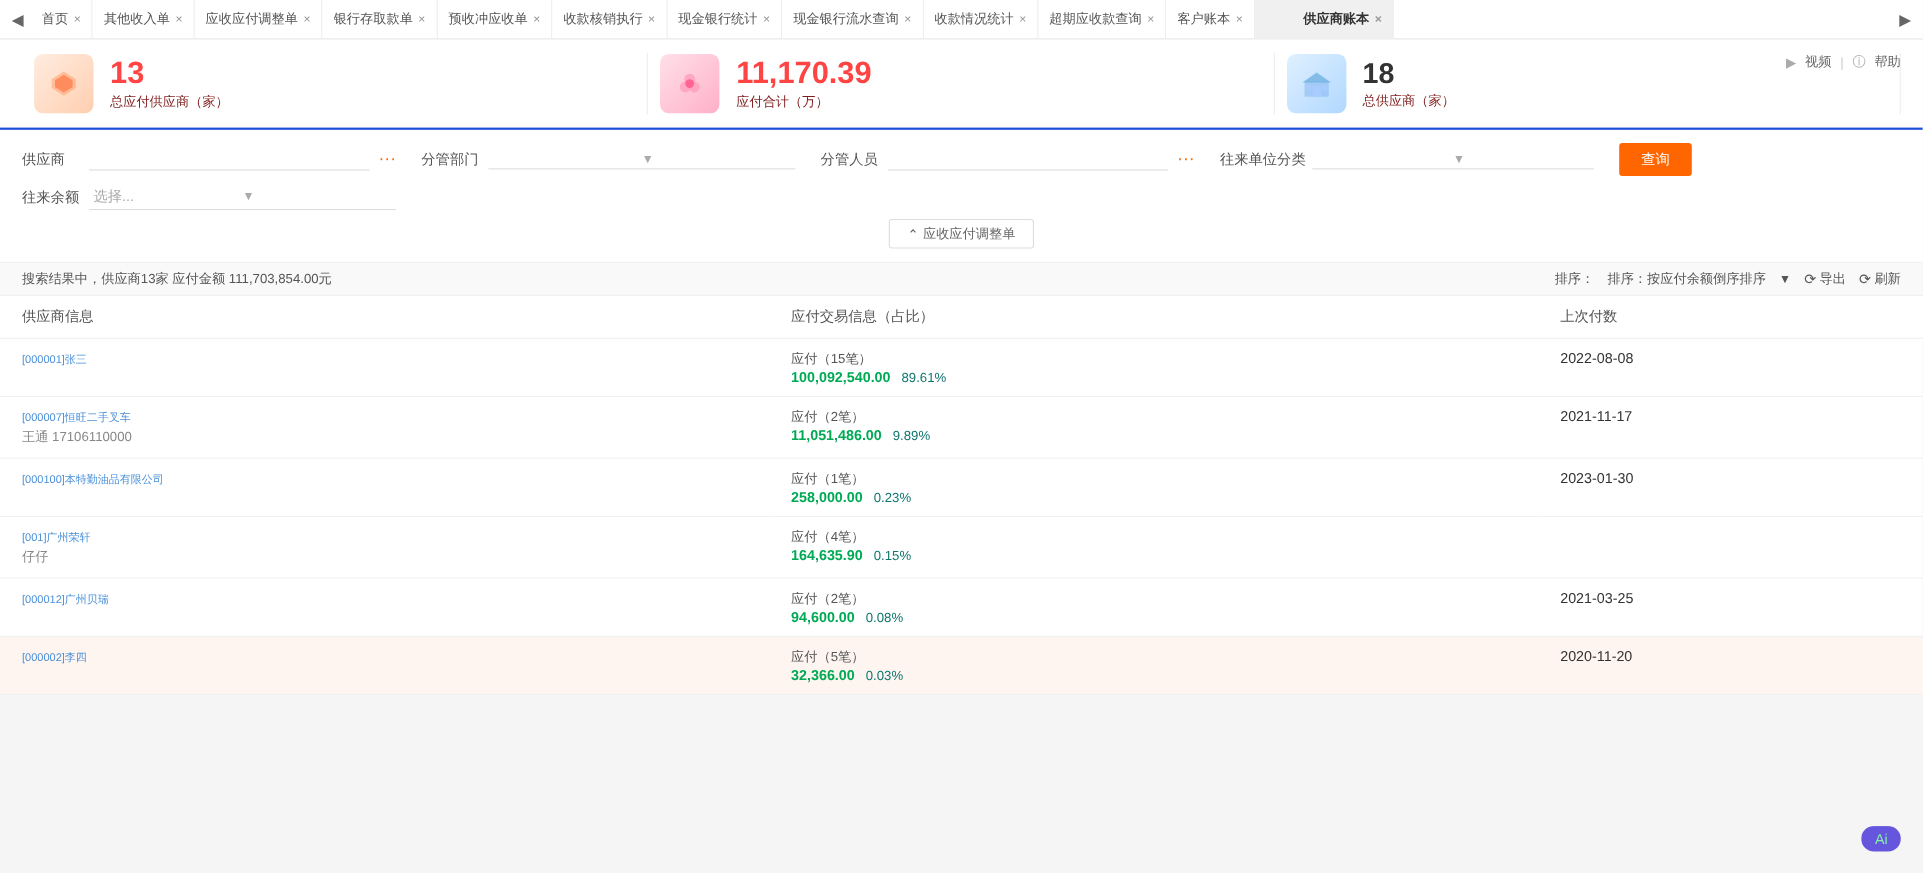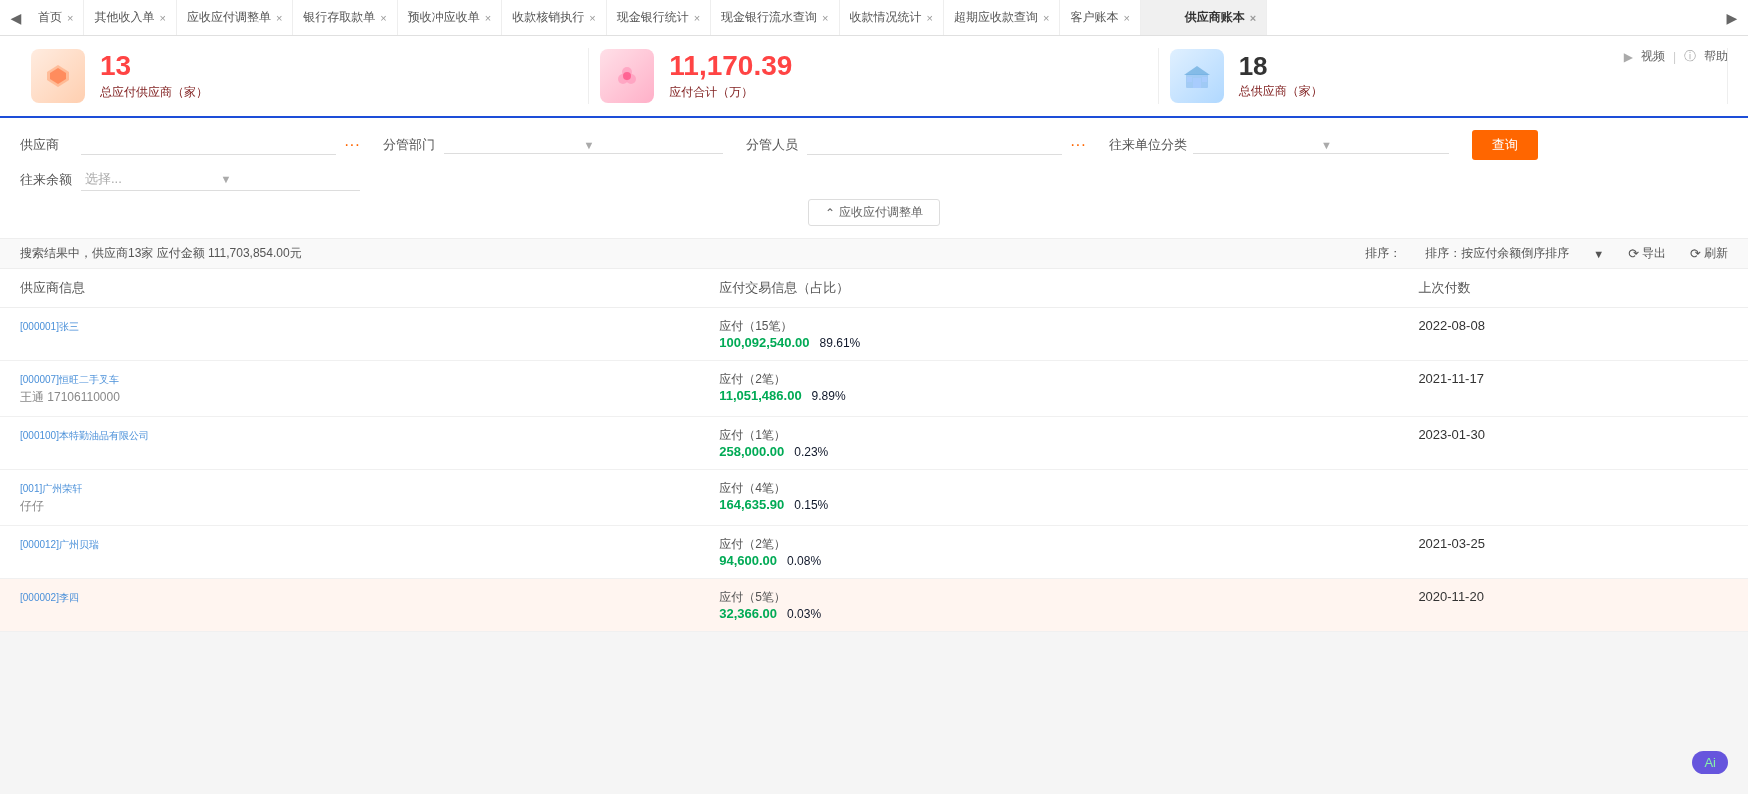--- a/index.html
+++ b/index.html
@@ -182,21 +182,21 @@
       justify-content: space-between;
       background: #f9f9f9;
       padding: 6px 20px;
       border-bottom: 1px solid #eee;
       font-size: 12px;
       color: #555;
     }
     .results-actions {
       display: flex;
       align-items: center;
-      gap: 24px;
+      gap: 12px;
       color: #555;
     }
     .sort-link { color: #555; cursor: pointer; font-size: 12px; }
     .action-btn {
       display: flex;
       align-items: center;
       gap: 3px;
       cursor: pointer;
       font-size: 12px;
       color: #555;
@@ -228,21 +228,21 @@
     .main-table tr.highlighted td { background: #fff5f0; }
     .supplier-link {
       color: #4a90d9;
       text-decoration: none;
       cursor: pointer;
       font-size: 10px;
     }
     .supplier-sub { font-size: 12px; color: #888; margin-top: 2px; }
     .tx-label { font-size: 12px; color: #555; }
     .tx-amount { color: #00aa55; font-size: 13px; font-weight: bold; cursor: pointer; }
-    .tx-pct { font-size: 12px; color: #0f172a; margin-left: 10px; }
+    .tx-pct { font-size: 12px; color: #0f766e; margin-left: 10px; }
     .tx-row { display: flex; align-items: baseline; gap: 0; flex-wrap: wrap; }
 
     
     .icon-diamond {
       width: 54px; height: 54px;
       background: linear-gradient(135deg, #ffece0, #ffcfb0);
       border-radius: 8px;
       display: flex; align-items: center; justify-content: center;
       font-size: 24px; color: #ff8844;
     }

